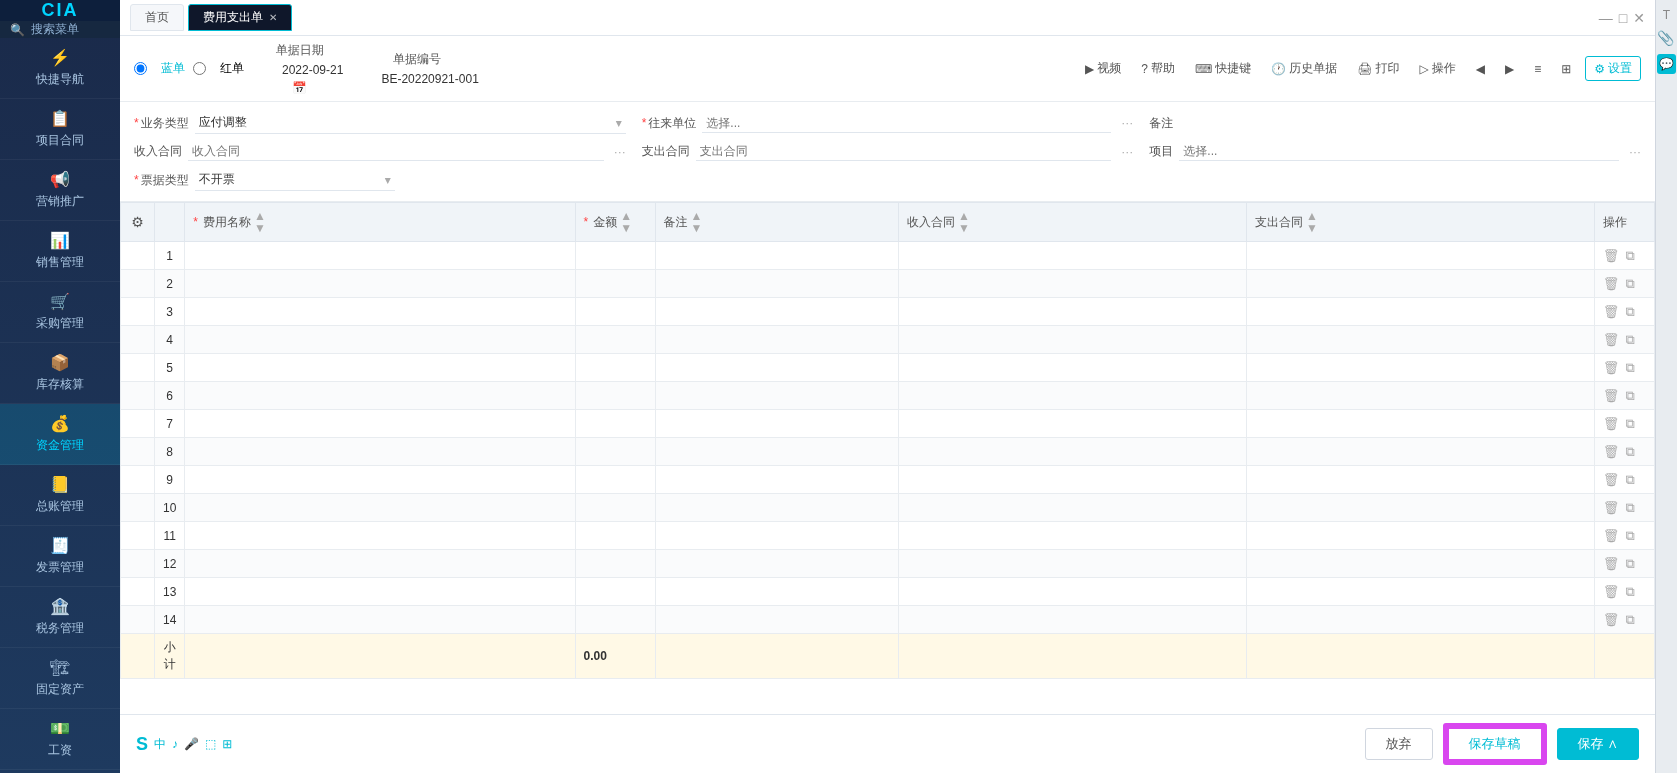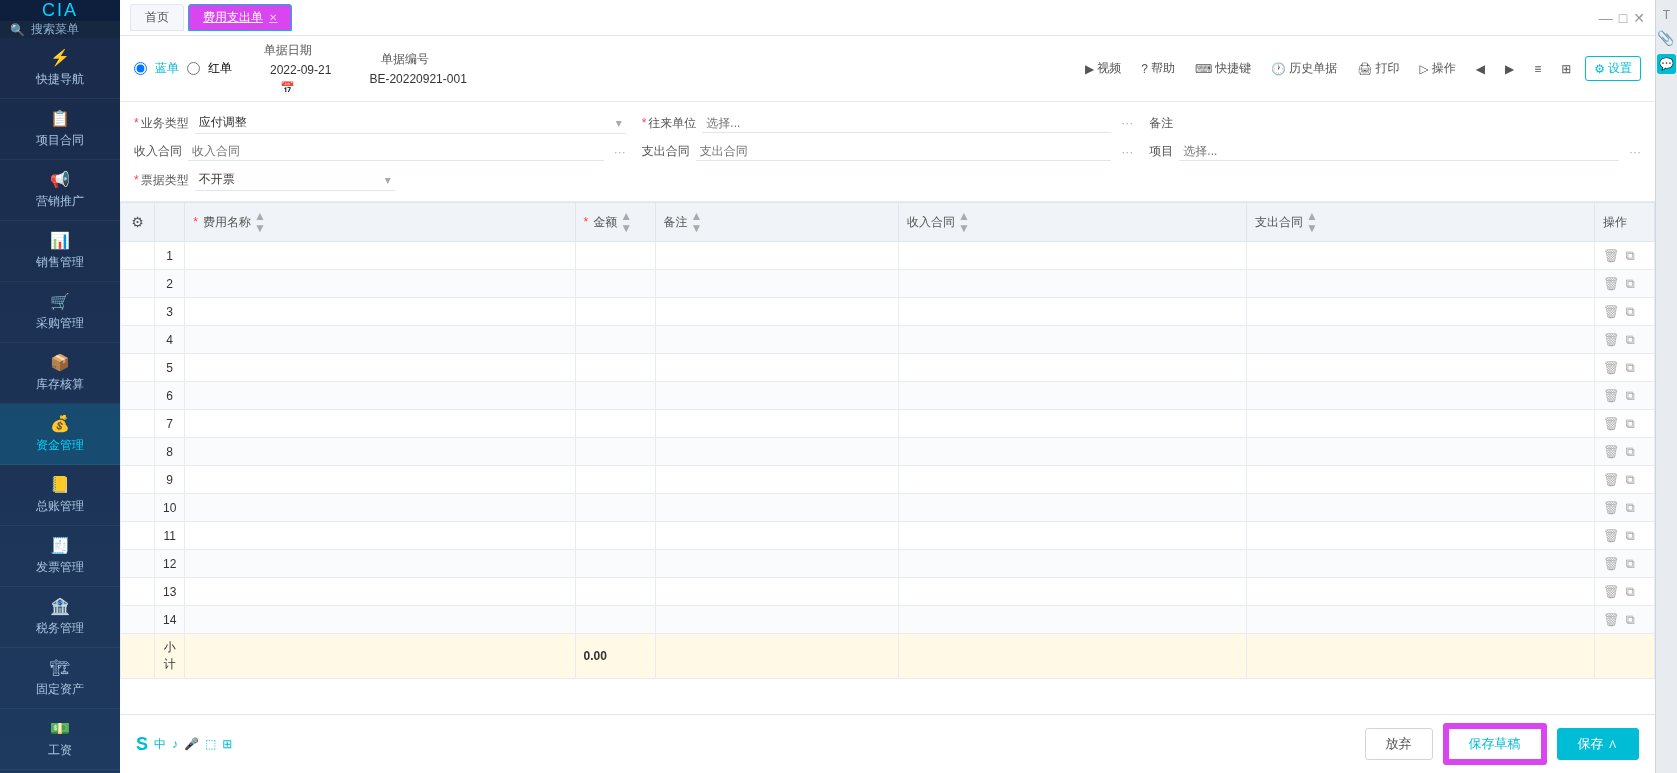--- a/index.html
+++ b/index.html
@@ -15,21 +15,21 @@
       flex-shrink: 0;
     }
     .sidebar-logo {
       height: 50px;
       display: flex;
       align-items: center;
       justify-content: center;
       background: #0d1f3c;
       color: #00d4ff;
       font-size: 18px;
-      font-weight: normal;
+      font-weight: bold;
       letter-spacing: 2px;
     }
     .sidebar-search {
       height: 36px;
       display: flex;
       align-items: center;
       padding: 0 10px;
       background: #162840;
       cursor: pointer;
       color: #8eafd0;
@@ -75,24 +75,23 @@
       padding: 4px 14px;
       border: 1px solid #e0e6ed;
       border-radius: 3px 3px 0 0;
       cursor: pointer;
       color: #555;
       gap: 6px;
       font-size: 12px;
       background: #f5f7fa;
     }
     .tab.active {
-      background: #d946ef;
+      background: #0f172a;
       color: #fff;
       border-color: #00bcd4;
-      text-decoration: underline;
     }
     .tab .close { font-size: 10px; cursor: pointer; opacity: 0.7; }
     .window-controls {
       margin-left: auto;
       display: flex;
       gap: 6px;
       color: #999;
     }
     .window-btn { cursor: pointer; font-size: 14px; }
 
@@ -102,21 +101,21 @@
       align-items: center;
       background: #fff;
       padding: 6px 14px;
       border-bottom: 1px solid #e8ecf0;
       gap: 10px;
       flex-wrap: wrap;
     }
     .toolbar-left { display: flex; align-items: center; gap: 12px; flex: 1; }
     .toolbar-right { display: flex; align-items: center; gap: 8px; color: #555; }
     .radio-group { display: flex; align-items: center; gap: 8px; }
-    .radio-label { display: flex; align-items: center; gap: 8px; cursor: pointer; }
+    .radio-label { display: flex; align-items: center; gap: 14px; cursor: pointer; }
     .radio-label.blue { color: #00bcd4; }
     .field-group { display: flex; align-items: center; gap: 4px; color: #555; flex-direction: column; }
     .field-value { color: #333; font-weight: 500; margin-left: 26px; }
     .toolbar-btn {
       display: flex; align-items: center; gap: 3px;
       padding: 2px 6px; cursor: pointer; color: #555; font-size: 12px;
     }
     .set-btn {
       display: flex; align-items: center; gap: 3px;
       padding: 3px 8px; border: 1px solid #00bcd4; border-radius: 3px;

